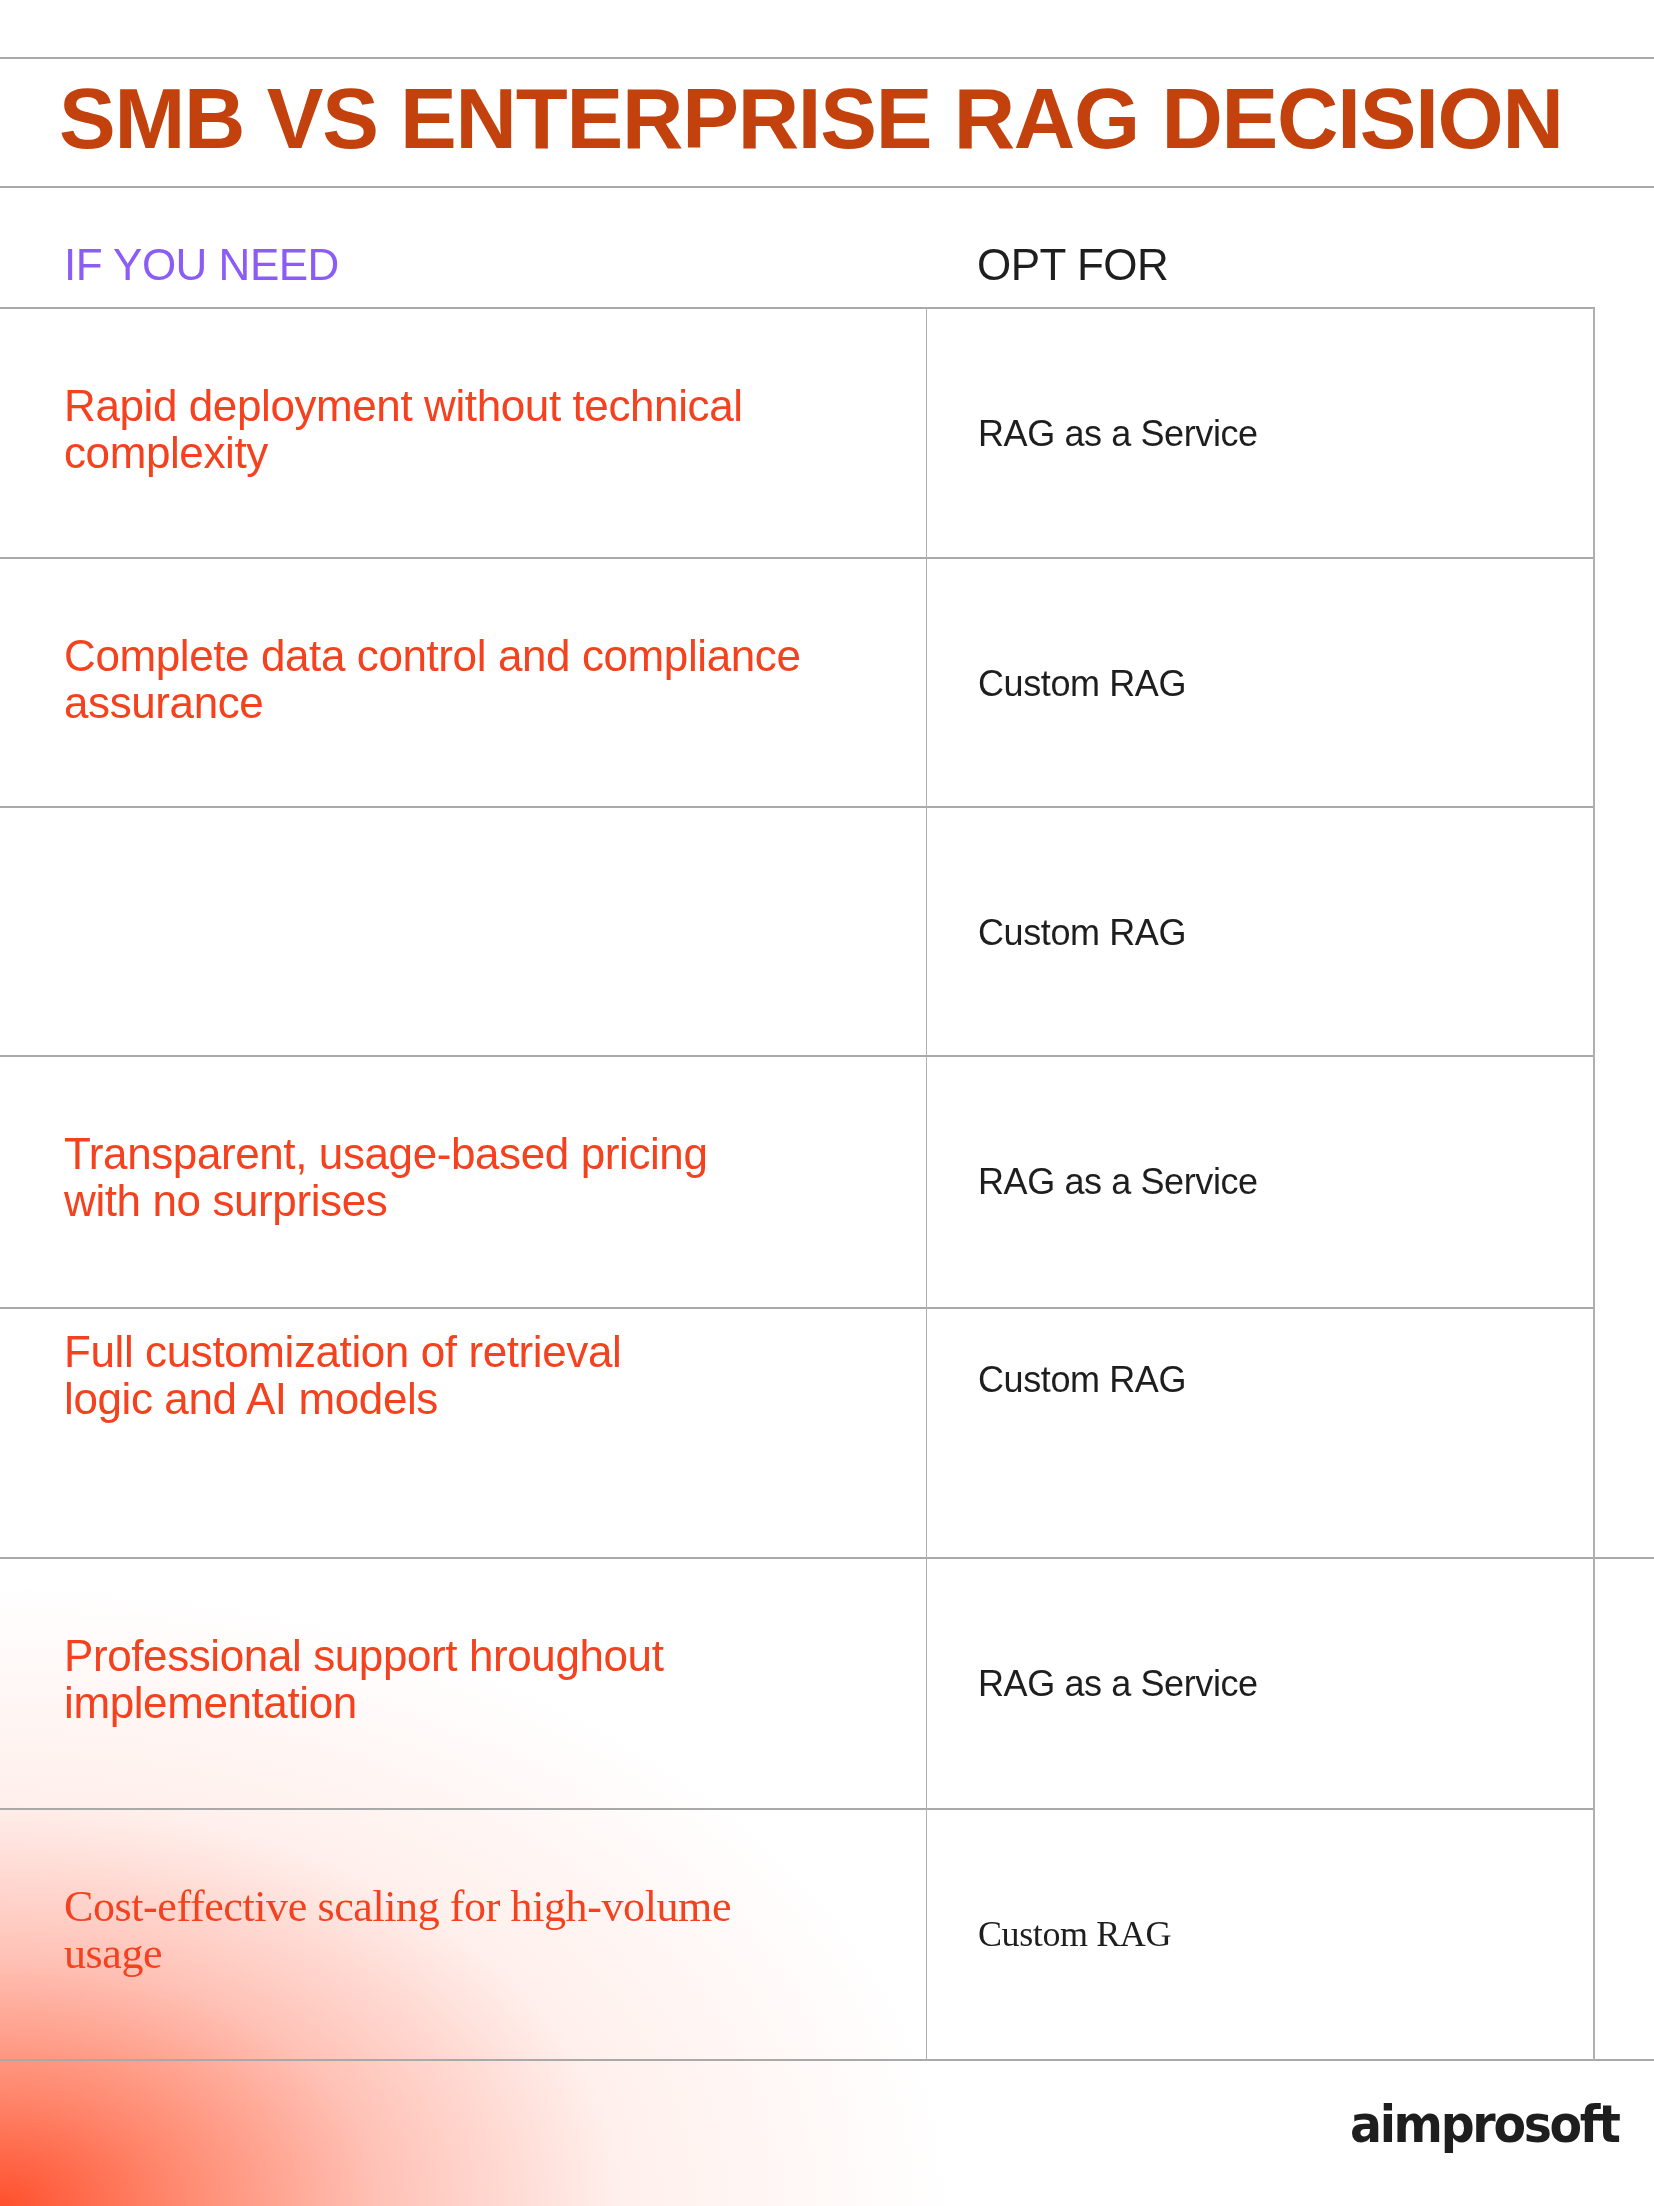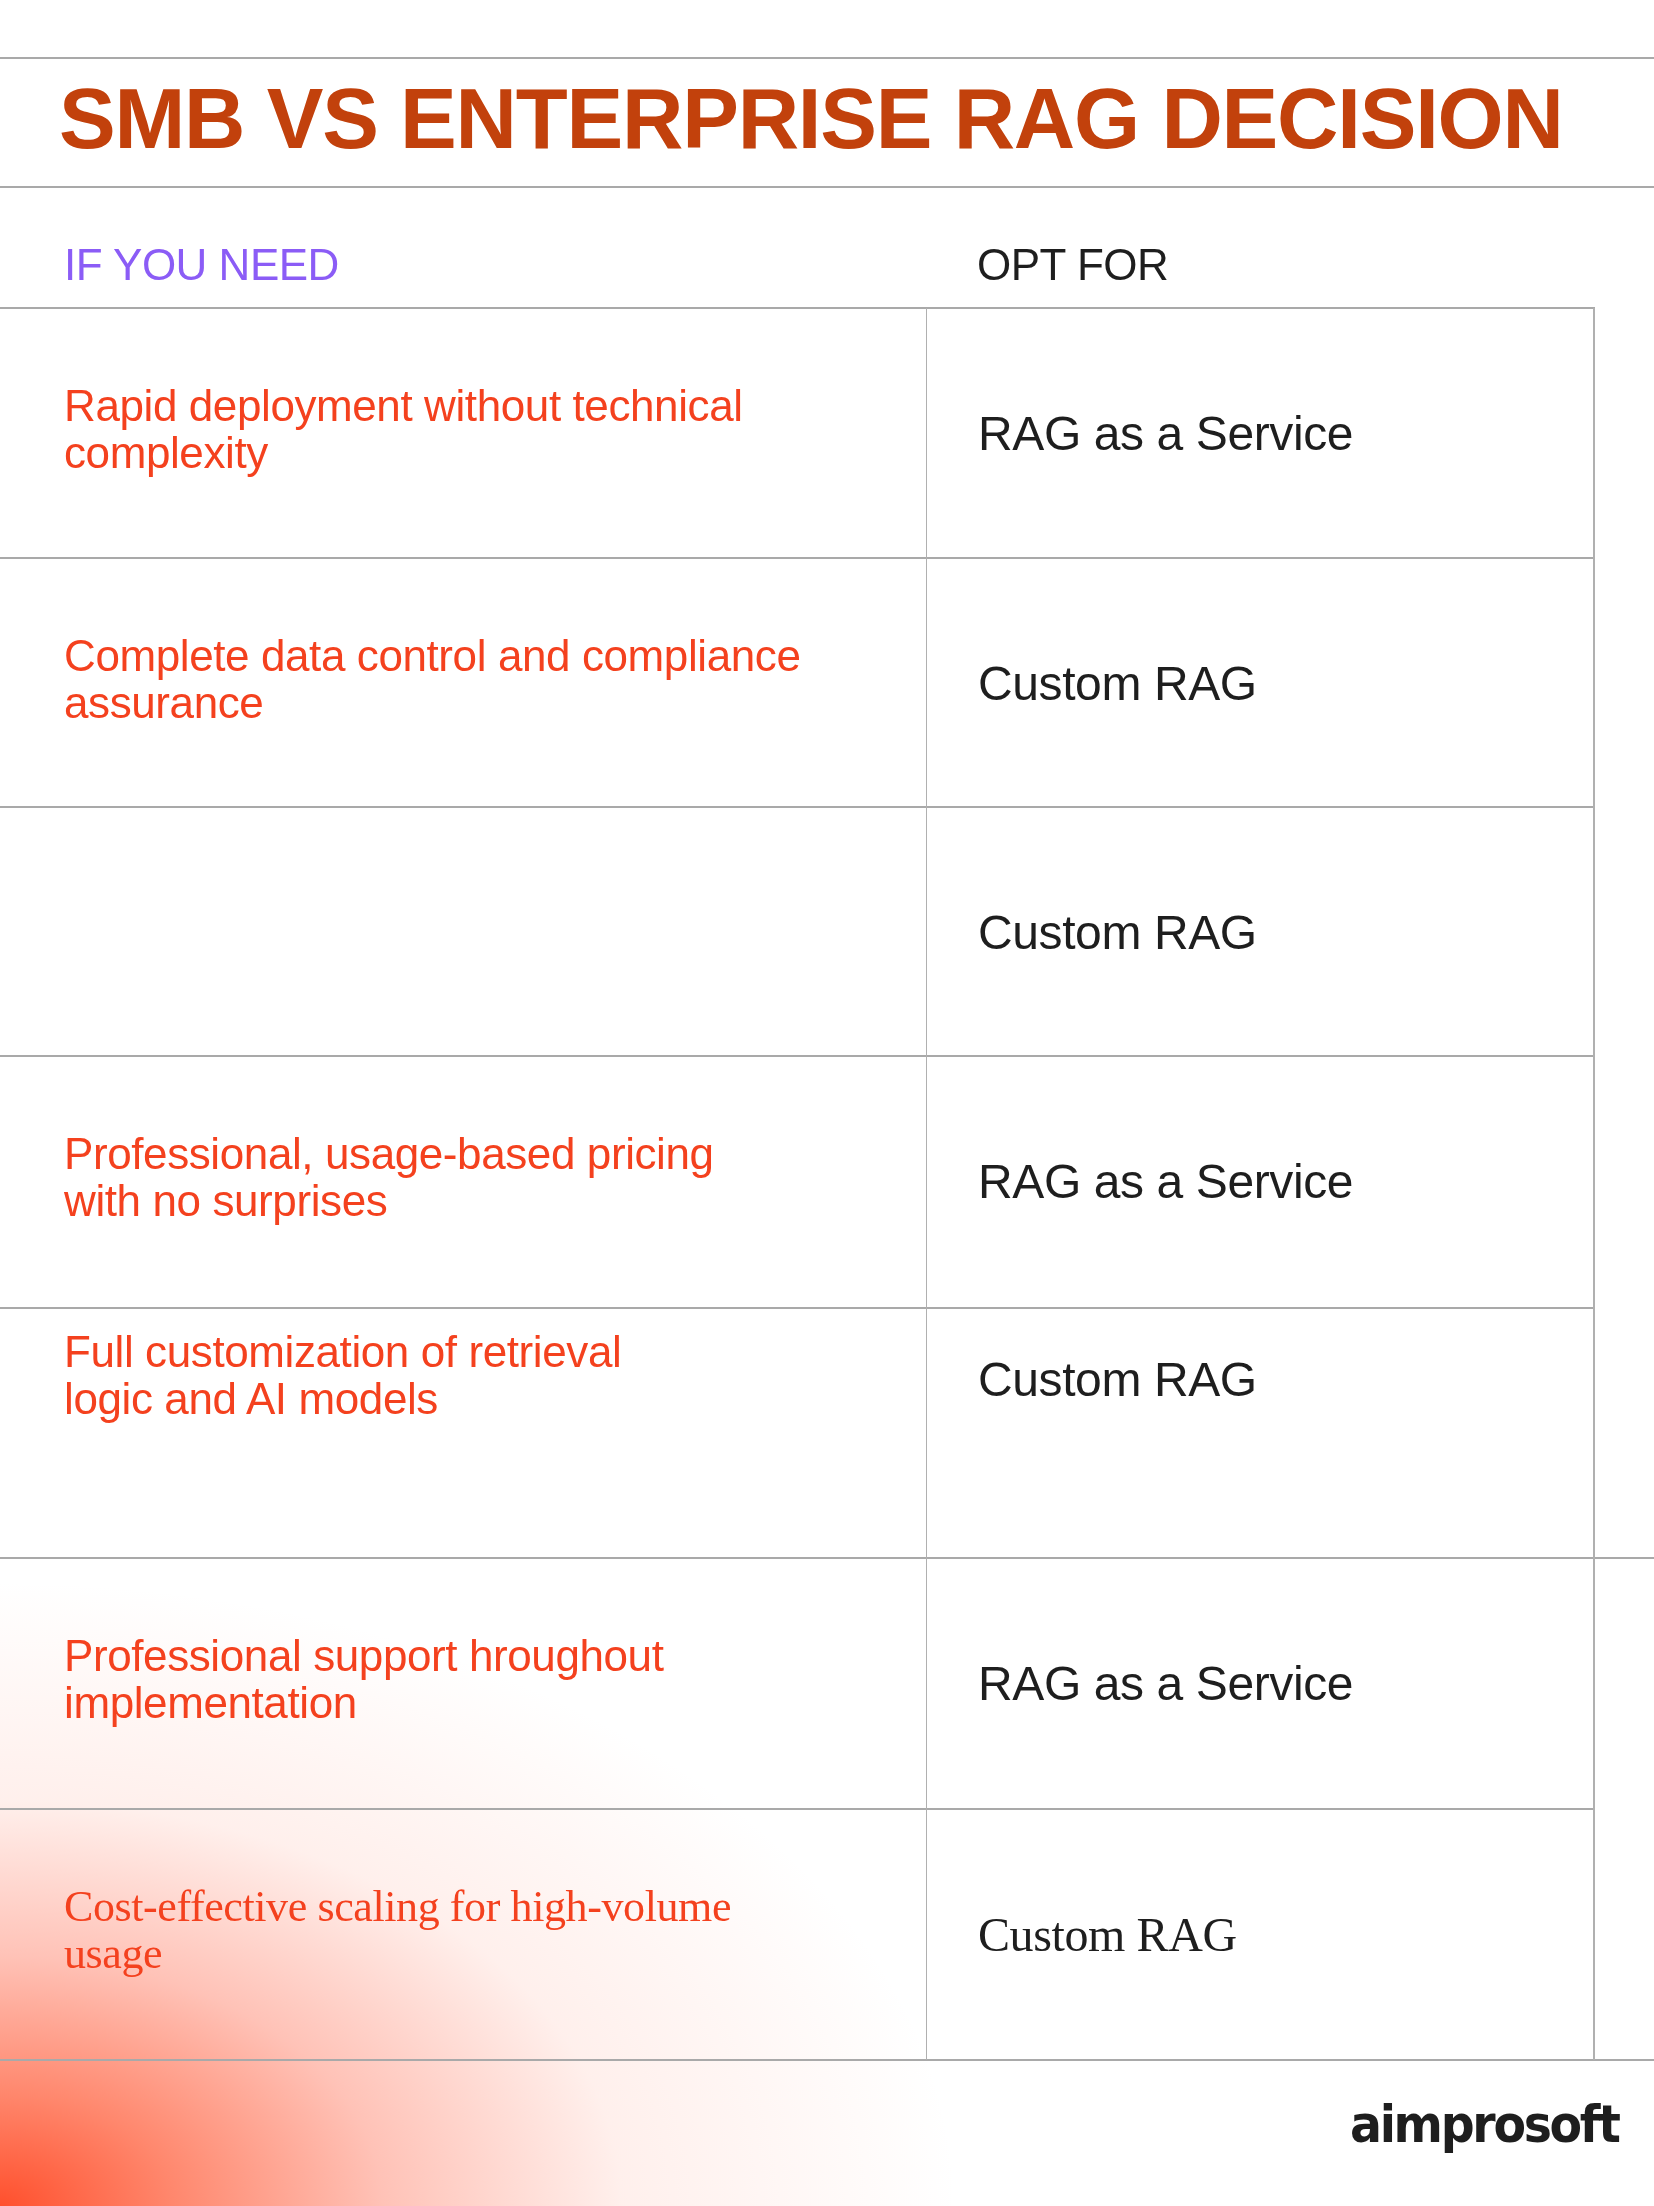--- a/index.html
+++ b/index.html
@@ -35,21 +35,21 @@
   }
   .need span {
     font-size: 44px; line-height: 47px; color: #f4411e; white-space: pre-line;
     letter-spacing: -0.4px; margin-top: -9.8px;
   }
   .opt {
     position: absolute; left: 978px; top: 0; height: 100%;
     display: flex; align-items: center;
   }
   .opt span {
-    font-size: 48px; line-height: 55px; color: #1e1e1e; white-space: nowrap;
+    font-size: 36px; line-height: 55px; color: #1e1e1e; white-space: nowrap;
     letter-spacing: -0.4px;
   }
   .logo {
     position: absolute; left: 1350px; top: 2095px; width: 246px; height: 70px;
     font-family: "DejaVu Sans", sans-serif; font-weight: bold; font-size: 51px;
     color: #1e1e1e; letter-spacing: -2.5px; line-height: 59px; white-space: nowrap;
     transform: scaleX(0.93); transform-origin: left center;
   }
 </style>
 </head>
@@ -95,21 +95,21 @@
         <span>Custom RAG</span>
       </div>
   </div>
   <div class="row" style="top:808px;">
     <div class="opt">
         <span>Custom RAG</span>
       </div>
   </div>
   <div class="row" style="top:1057px;">
     <div class="need">
-        <span>Professional, usage-based pricing
+        <span>Transparent, usage-based pricing
 with no surprises</span>
       </div>
     <div class="opt">
         <span>RAG as a Service</span>
       </div>
   </div>
   <div class="row" style="top:1255px;">
     <div class="need">
         <span>Full customization of retrieval
 logic and AI models</span>

